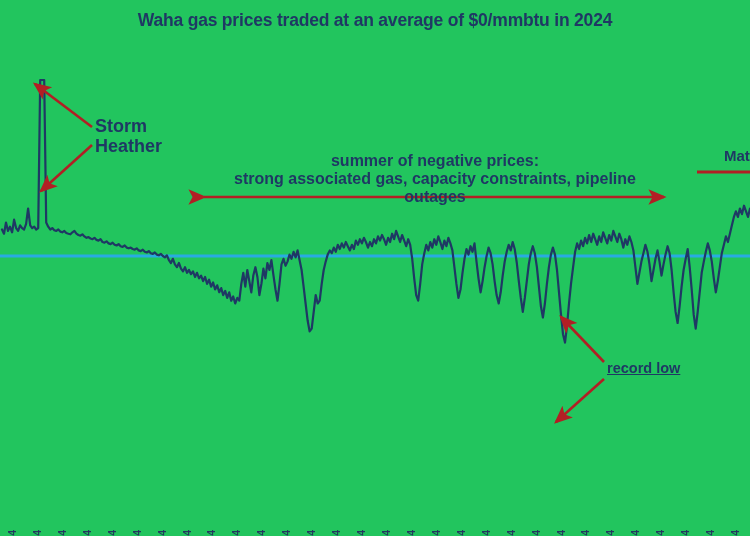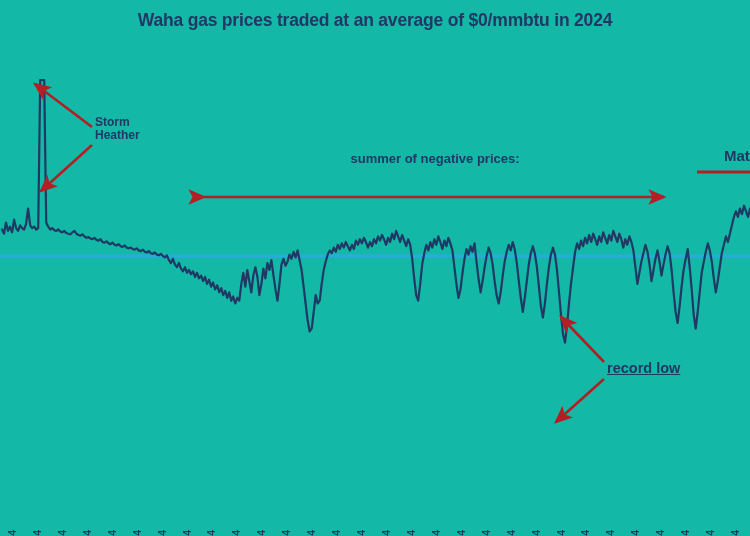--- a/index.html
+++ b/index.html
@@ -11,21 +11,21 @@
     width: 750px;
     height: 536px;
     overflow: hidden;
     font-family: "Liberation Sans", sans-serif;
     position: relative;
   }
   #chart-root {
     position: relative;
     width: 750px;
     height: 536px;
-    background: #14b8a6;
+    background: #22c55e;
   }
   #chart-title {
     position: absolute;
     left: 0;
     top: 10px;
     width: 750px;
     text-align: center;
     font-size: 17.5px;
     font-weight: bold;
     color: #1F3864;
@@ -40,28 +40,28 @@
   .ann-text {
     position: absolute;
     color: #1F3864;
     font-weight: bold;
     line-height: 1.12;
     white-space: nowrap;
   }
   #ann-storm {
     left: 95px;
     top: 116px;
-    font-size: 12px;
+    font-size: 18px;
     text-align: left;
   }
   #ann-summer {
     left: 205px;
     top: 152px;
     width: 460px;
-    font-size: 13px;
+    font-size: 16px;
     text-align: center;
     white-space: normal;
   }
   #ann-summer .line1 { display: block; }
   #ann-summer .line2 { display: block; }
   #ann-record {
     left: 607px;
     top: 360px;
     font-size: 14.5px;
     text-decoration: underline;
@@ -120,20 +120,21 @@
     <line x1="697" y1="172" x2="750" y2="172" stroke="#B21F24" stroke-width="3"></line>
   </svg>
 
   <div class="ann-text" id="ann-storm">
     <span>Storm</span><br>
     <span>Heather</span>
   </div>
 
   <div class="ann-text" id="ann-summer">
     <span class="line1">summer of negative prices:</span>
+    <span class="line2">strong associated gas, capacity constraints, pipeline outages</span>
   </div>
 
   <div class="ann-text" id="ann-record">record low</div>
 
   <div class="ann-text" id="ann-matterhorn">Matte</div>
 
   <div id="xaxis-labels">
       <div class="xtick" style="left: 6px; top: 100px;">02-Jan-24</div>
       <div class="xtick" style="left: 30.9333px; top: 100px;">12-Jan-24</div>
       <div class="xtick" style="left: 55.8667px; top: 100px;">23-Jan-24</div>

